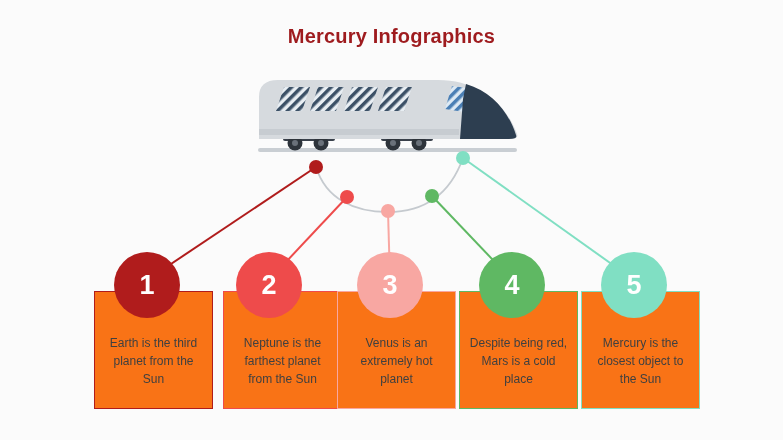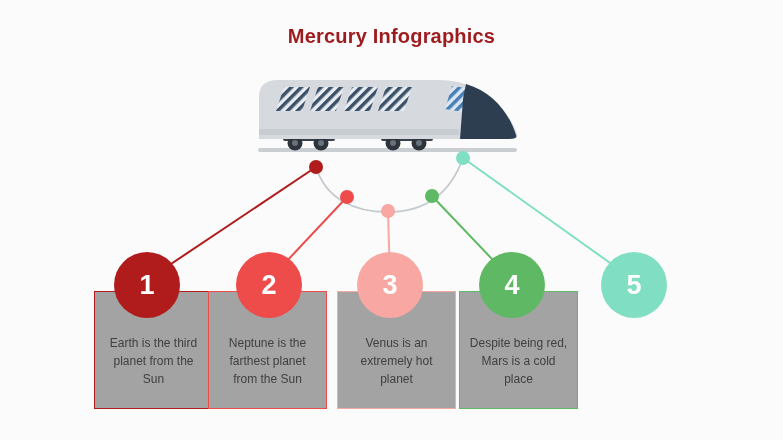--- a/index.html
+++ b/index.html
@@ -16,21 +16,21 @@
     z-index:4;
   }
   svg.layer { position:absolute; left:0; top:0; z-index:1; }
   .num-circle {
     position:absolute; top:252px; width:66px; height:66px; border-radius:50%;
     display:flex; align-items:center; justify-content:center;
     color:#ffffff; font-size:27px; font-weight:bold; z-index:3;
   }
   .info-box {
     position:absolute; top:291px; width:119px; height:118px;
-    background:#a3a3a3; border:1.5px solid #999;
+    background:#f97316; border:1.5px solid #999;
     display:flex; align-items:center; justify-content:center;
     text-align:center; padding:30px 7px 8px;
     font-size:12px; line-height:1.5; z-index:2;
   }
 </style>
 </head>
 <body style="background-color: rgb(251, 251, 251);">
 
 <div class="stage">
 
@@ -100,23 +100,26 @@
   <div class="num-circle" style="left: 479px; background-color: rgb(95, 184, 99);">
     <span>4</span>
   </div>
   <div class="num-circle" style="left: 601px; background-color: rgb(128, 223, 195);">
     <span>5</span>
   </div>
 
   <div class="info-box" style="left: 94px; border-color: rgb(176, 28, 28);">
     <p style="color: rgb(64, 64, 64);">Earth is the third planet from the Sun</p>
   </div>
-  <div class="info-box" style="left: 208px; border-color: rgb(238, 75, 75);">
+  <div class="info-box" style="left: 223px; border-color: rgb(238, 75, 75);">
     <p style="color: rgb(64, 64, 64);">Neptune is the farthest planet from the Sun</p>
   </div>
   <div class="info-box" style="left: 459px; border-color: rgb(95, 184, 99);">
     <p style="color: rgb(64, 64, 64);">Despite being red, Mars is a cold place</p>
   </div>
   <div class="info-box" style="left: 337px; border-color: rgb(248, 167, 162);">
     <p style="color: rgb(64, 64, 64);">Venus is an extremely hot planet</p>
   </div>
+  <div class="info-box" style="left: 581px; border-color: rgb(128, 223, 195);">
+    <p style="color: rgb(64, 64, 64);">Mercury is the closest object to the Sun</p>
+  </div>
 
 </div>
 
 </body></html>

